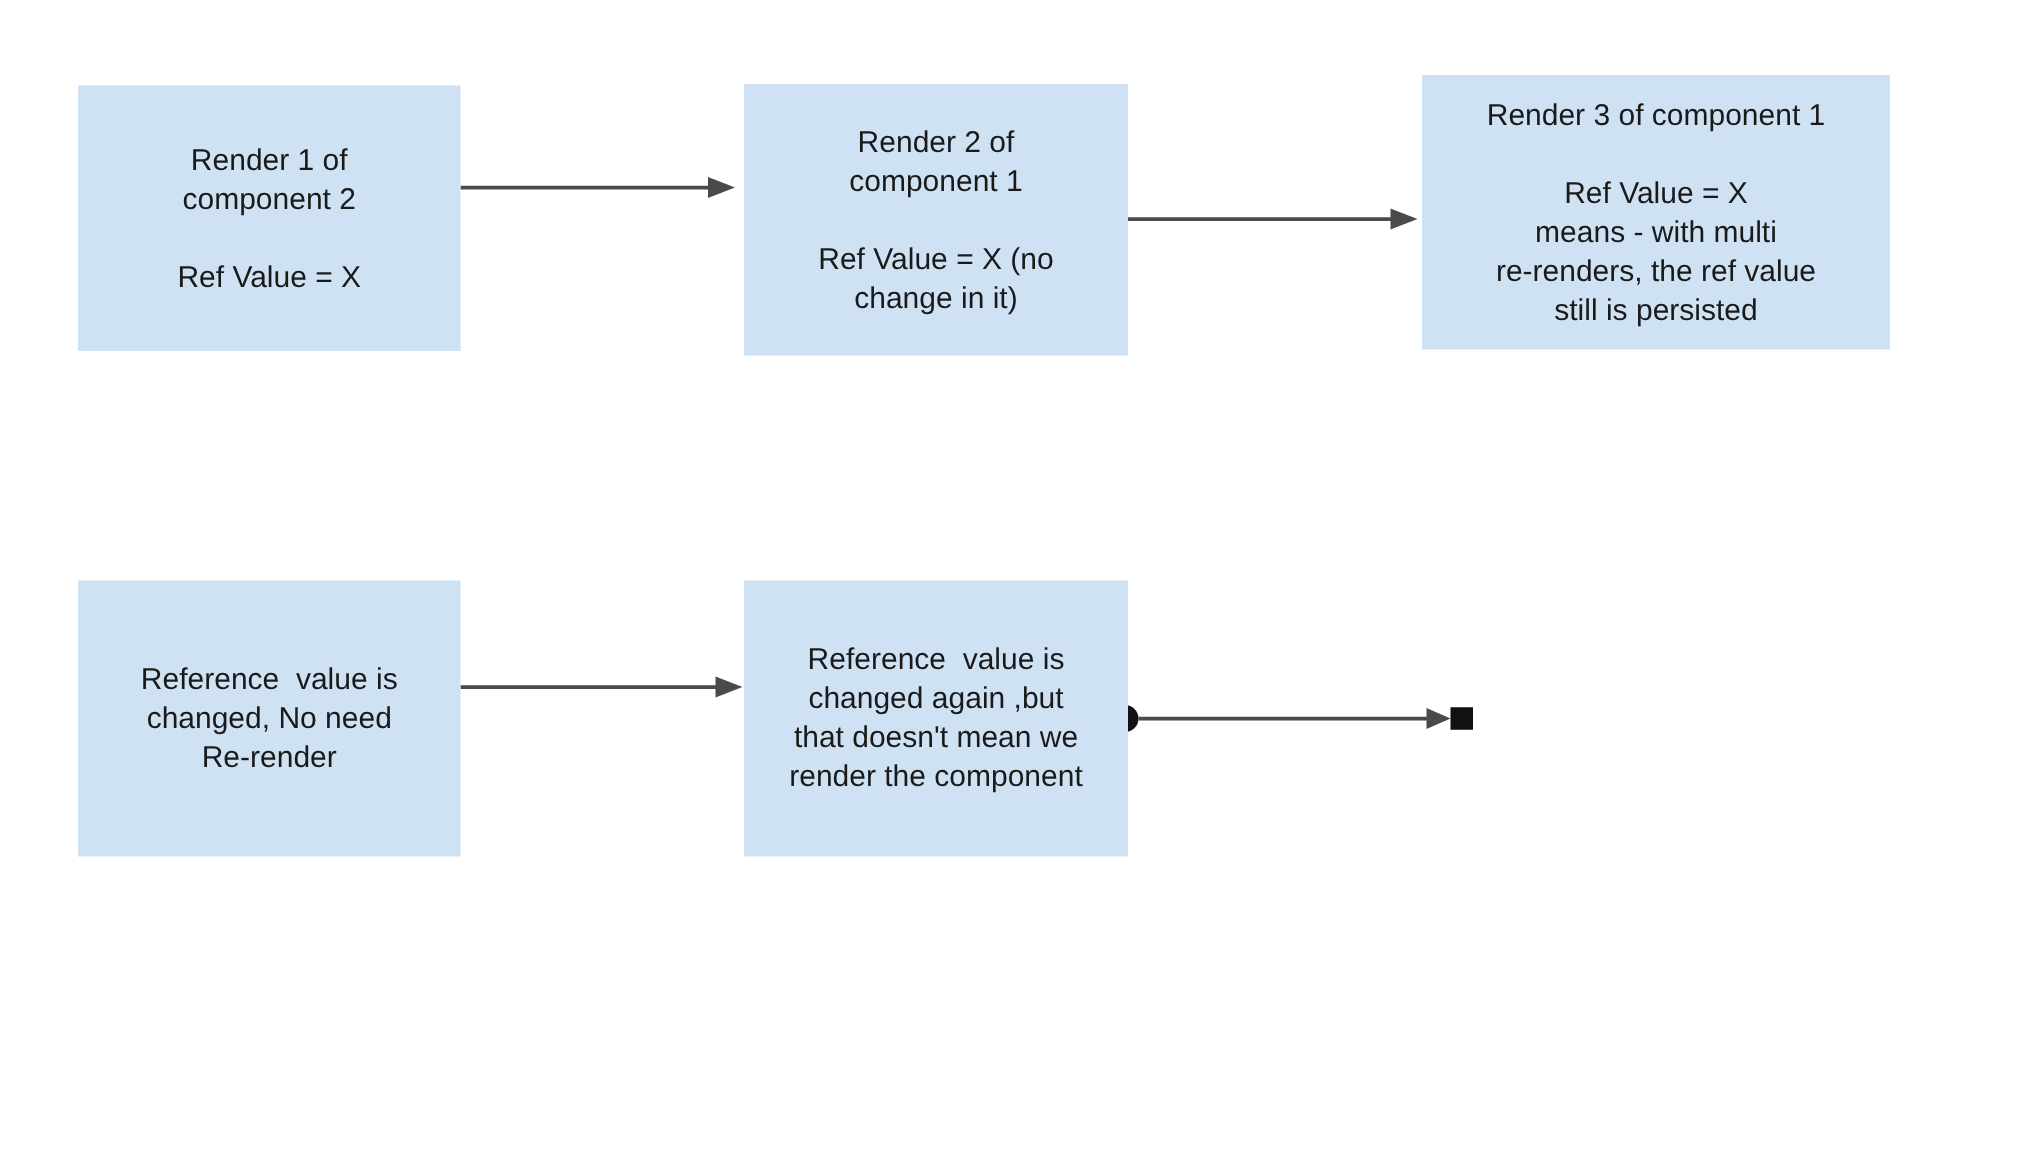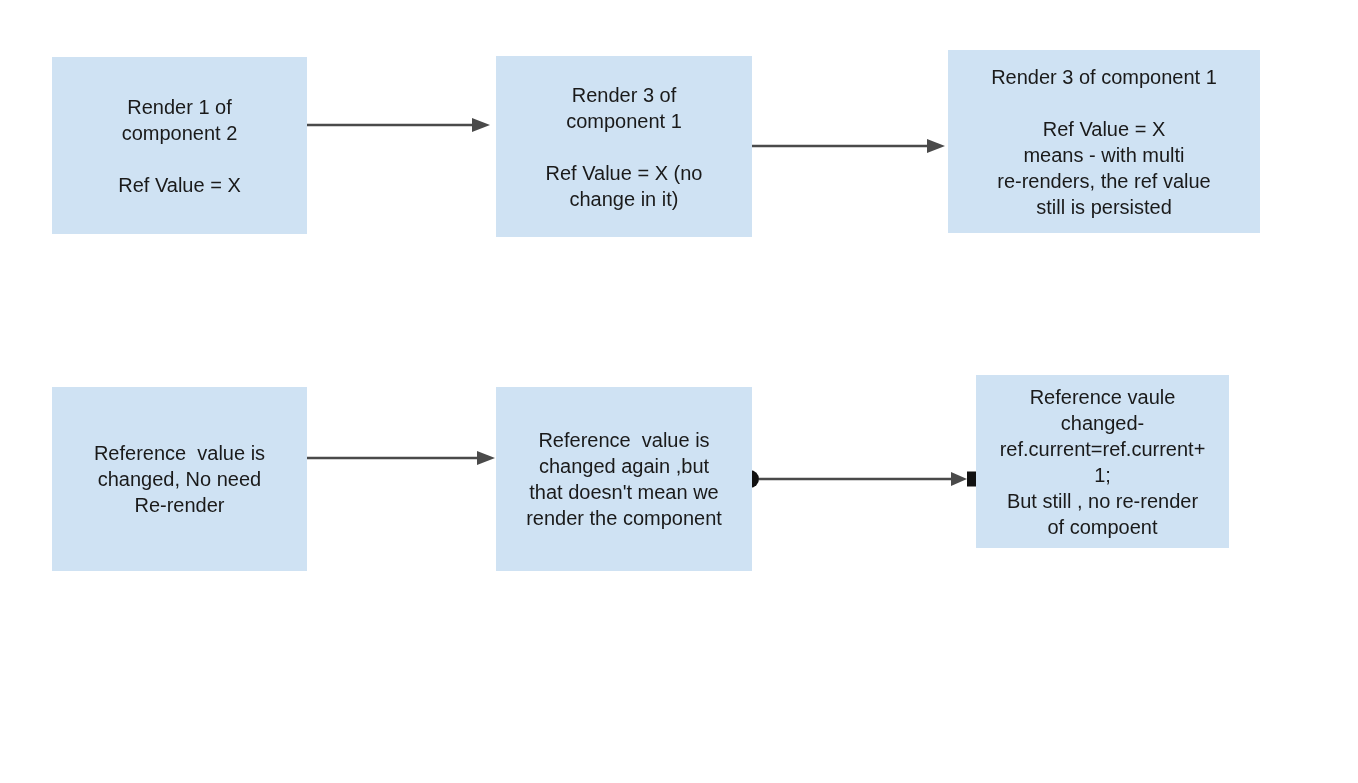--- a/index.html
+++ b/index.html
@@ -69,21 +69,21 @@
       <polygon class="arrow-head" points="951,472 951,486 967,479"></polygon>
       <rect class="arrow-square" x="967" y="471.5" width="15" height="15"></rect>
     </g>
   </svg>
 
   <div class="flow-box box-1">Render 1 of
 component 2
 
 Ref Value = X</div>
 
-  <div class="flow-box box-2">Render 3 of
+  <div class="flow-box box-2">Render 2 of
 component 1
 
 Ref Value = X (no
 change in it)</div>
 
   <div class="flow-box box-3">Render 3 of component 1
 
 Ref Value = X
 means - with multi
 re-renders, the ref value
@@ -91,20 +91,14 @@
 
   <div class="flow-box box-4">Reference  value is
 changed, No need
 Re-render</div>
 
   <div class="flow-box box-5">Reference  value is
 changed again ,but
 that doesn't mean we
 render the component</div>
 
-  <div class="flow-box box-6">Reference vaule
-changed-
-ref.current=ref.current+
-1;
-But still , no re-render
-of compoent</div>
 
 </div>
 
 </body></html>

